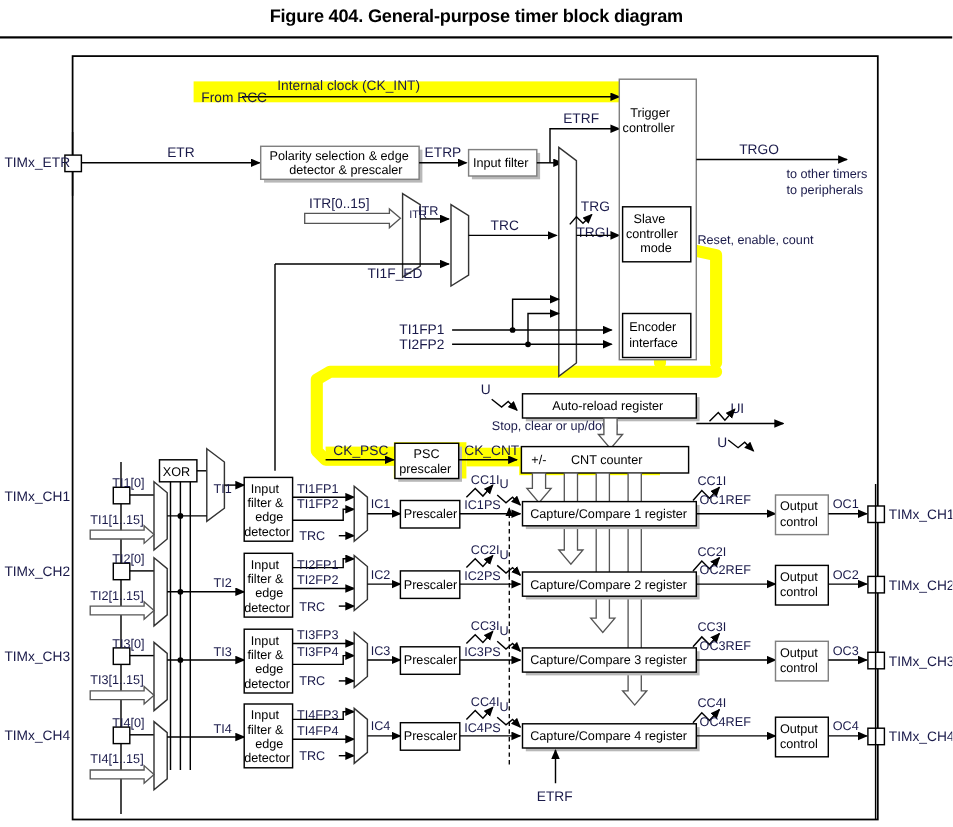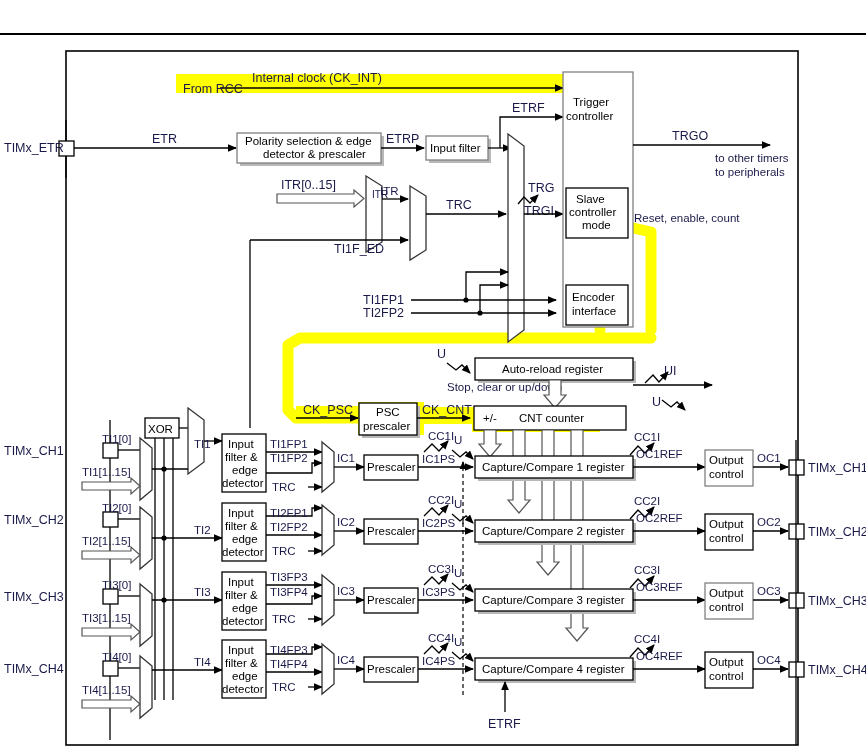--- a/index.html
+++ b/index.html
@@ -102,20 +102,21 @@
   .hl-rect {
     fill: #ffff00;
     stroke: none;
   }
 </style>
 </head>
 <body>
 
 <div id="page">
 
+  <div id="figure-title">Figure 404. General-purpose timer block diagram</div>
   <div id="title-rule"></div>
 
   <svg id="diagram" width="866" height="752" viewBox="0 0 866 752">
     <defs>
       <marker id="ar" markerWidth="7" markerHeight="7" refX="6.2" refY="3" orient="auto">
         <path d="M0,0 L7,3 L0,6 z" fill="#000000"></path>
       </marker>
       <marker id="arg" markerWidth="8" markerHeight="8" refX="7.2" refY="3.5" orient="auto">
         <path d="M0,0 L8,3.5 L0,7 z" fill="#ffffff" stroke="#555555" stroke-width="1"></path>
       </marker>

